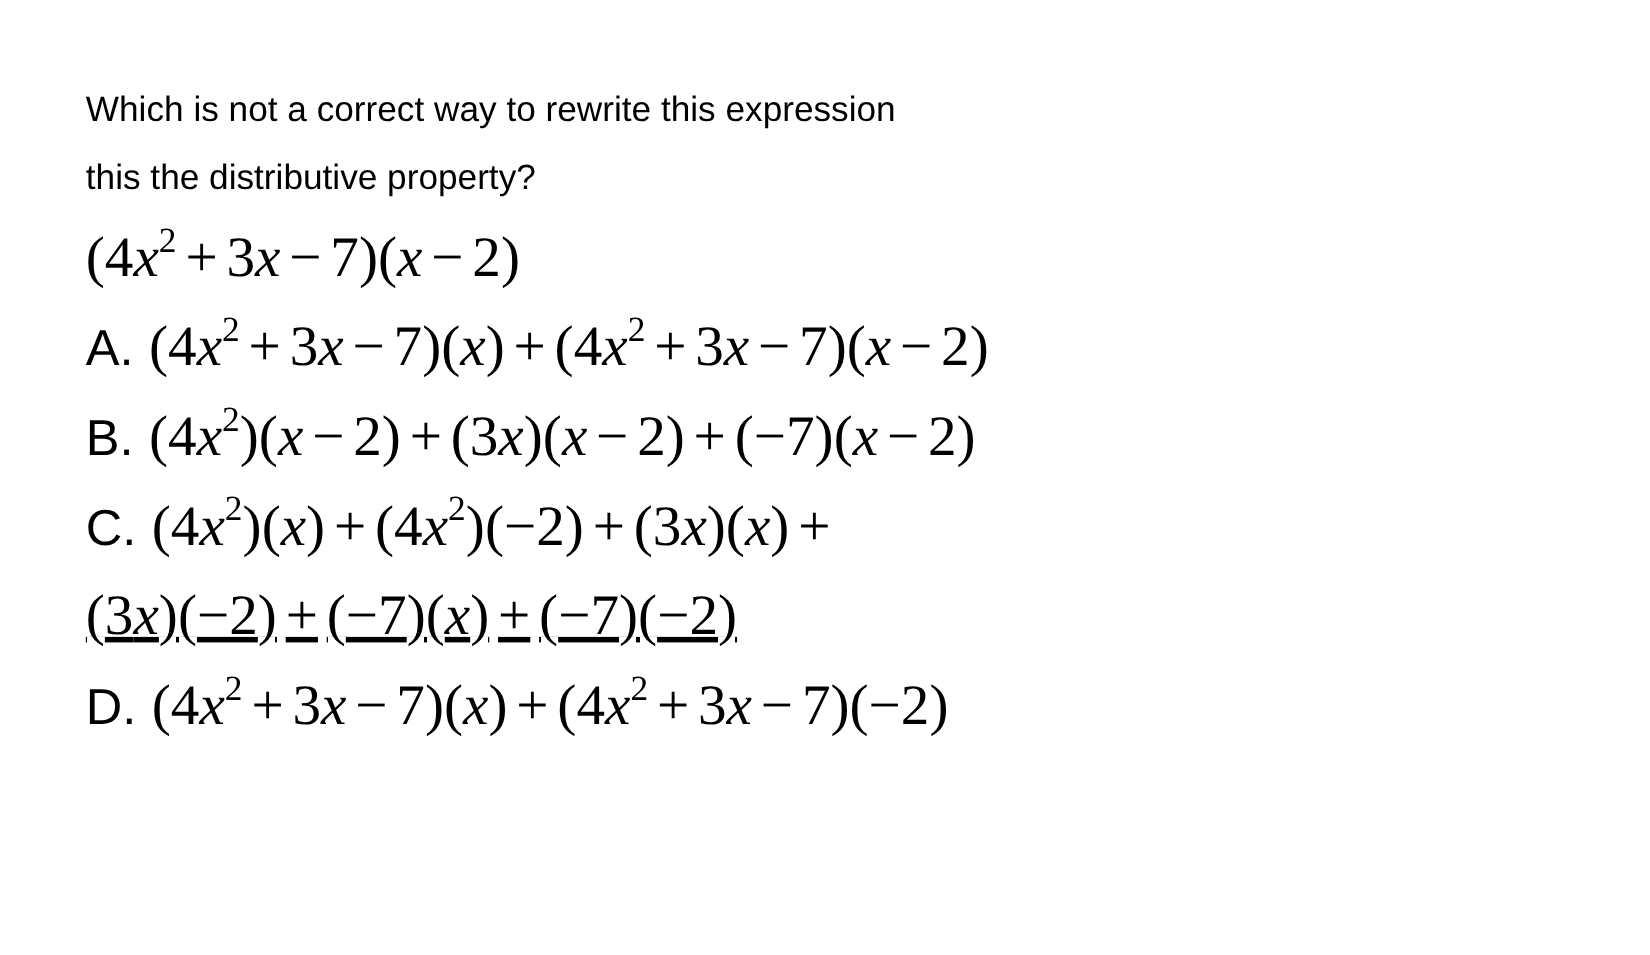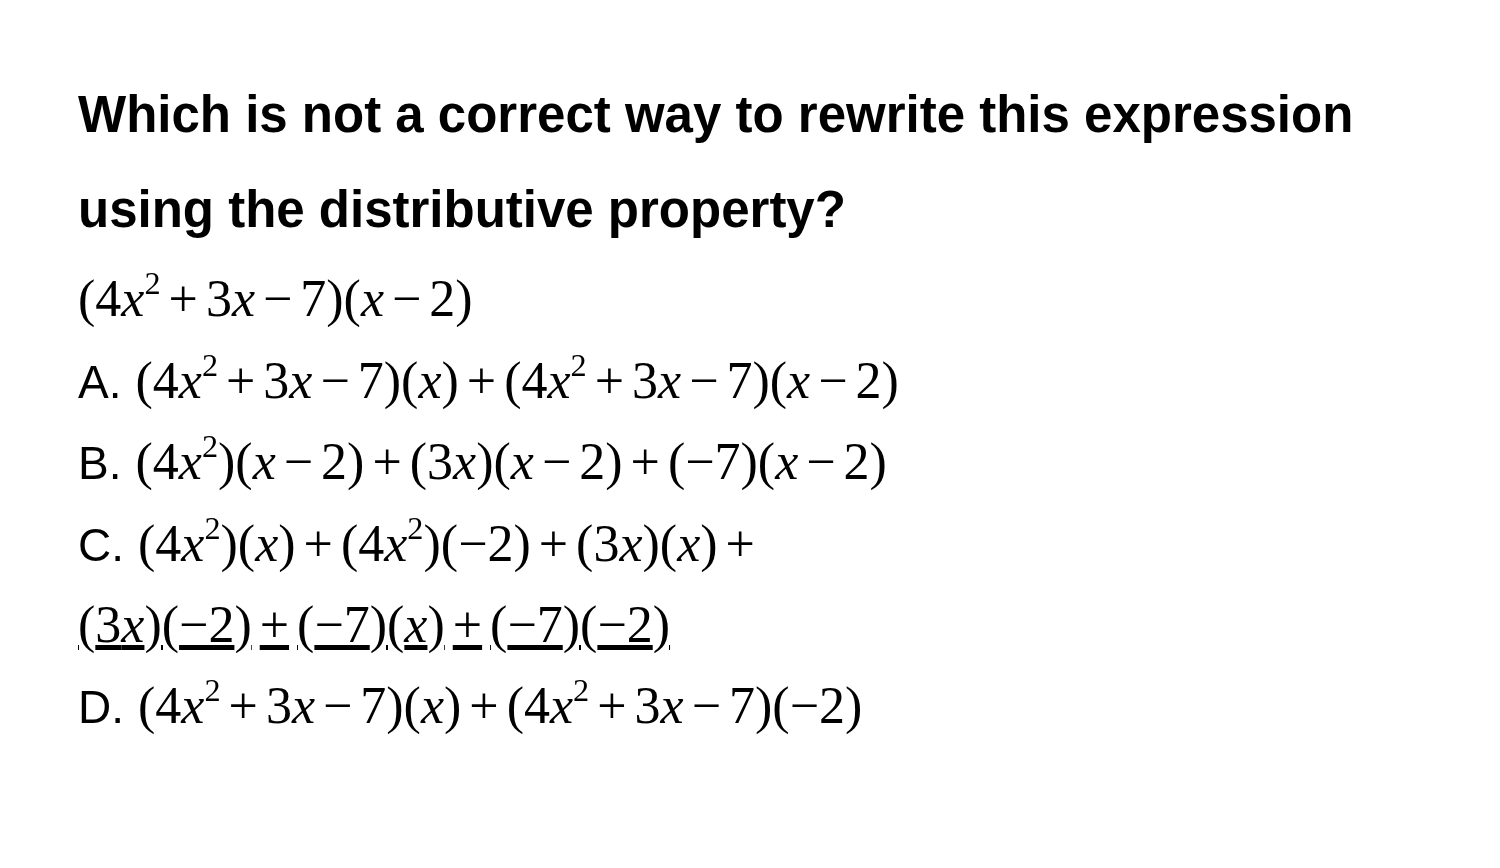--- a/index.html
+++ b/index.html
@@ -9,23 +9,23 @@
   }
   body {
     width: 1500px;
     height: 868px;
     background: #ffffff;
     font-family: -apple-system, BlinkMacSystemFont, "Segoe UI", Helvetica, Arial, sans-serif;
     color: #000000;
     padding: 72px 78px 40px 78px;
   }
   .question-text {
-    font-size: 51px;
+    font-size: 32px;
     line-height: 1.7;
-    font-weight: 700;
+    font-weight: 400;
     margin-bottom: 8px;
   }
   .math-line {
     font-family: "Times New Roman", Georgia, serif;
     font-size: 52px;
     line-height: 1.45;
     font-weight: 500;
     margin-bottom: 6px;
     white-space: nowrap;
   }
@@ -63,21 +63,21 @@
   }
   .continuation {
     margin-left: 0;
     text-decoration: underline;
   }
 </style>
 </head>
 <body>
 
 <div class="question-text">Which is not a correct way to rewrite this expression</div>
-<div class="question-text">using the distributive property?</div>
+<div class="question-text">this the distributive property?</div>
 
 <div class="math-line">
   <span class="math"><span class="paren">(</span>4<span class="var">x</span><sup>2</sup><span class="op">+</span>3<span class="var">x</span><span class="op">−</span>7<span class="paren">)(</span><span class="var">x</span><span class="op">−</span>2<span class="paren">)</span></span>
 </div>
 
 <div class="option-line">
   <span class="option-label">A.</span><span class="math"><span class="paren">(</span>4<span class="var">x</span><sup>2</sup><span class="op">+</span>3<span class="var">x</span><span class="op">−</span>7<span class="paren">)(</span><span class="var">x</span><span class="paren">)</span><span class="op">+</span><span class="paren">(</span>4<span class="var">x</span><sup>2</sup><span class="op">+</span>3<span class="var">x</span><span class="op">−</span>7<span class="paren">)(</span><span class="var">x</span><span class="op">−</span>2<span class="paren">)</span></span>
 </div>
 
 <div class="option-line">

